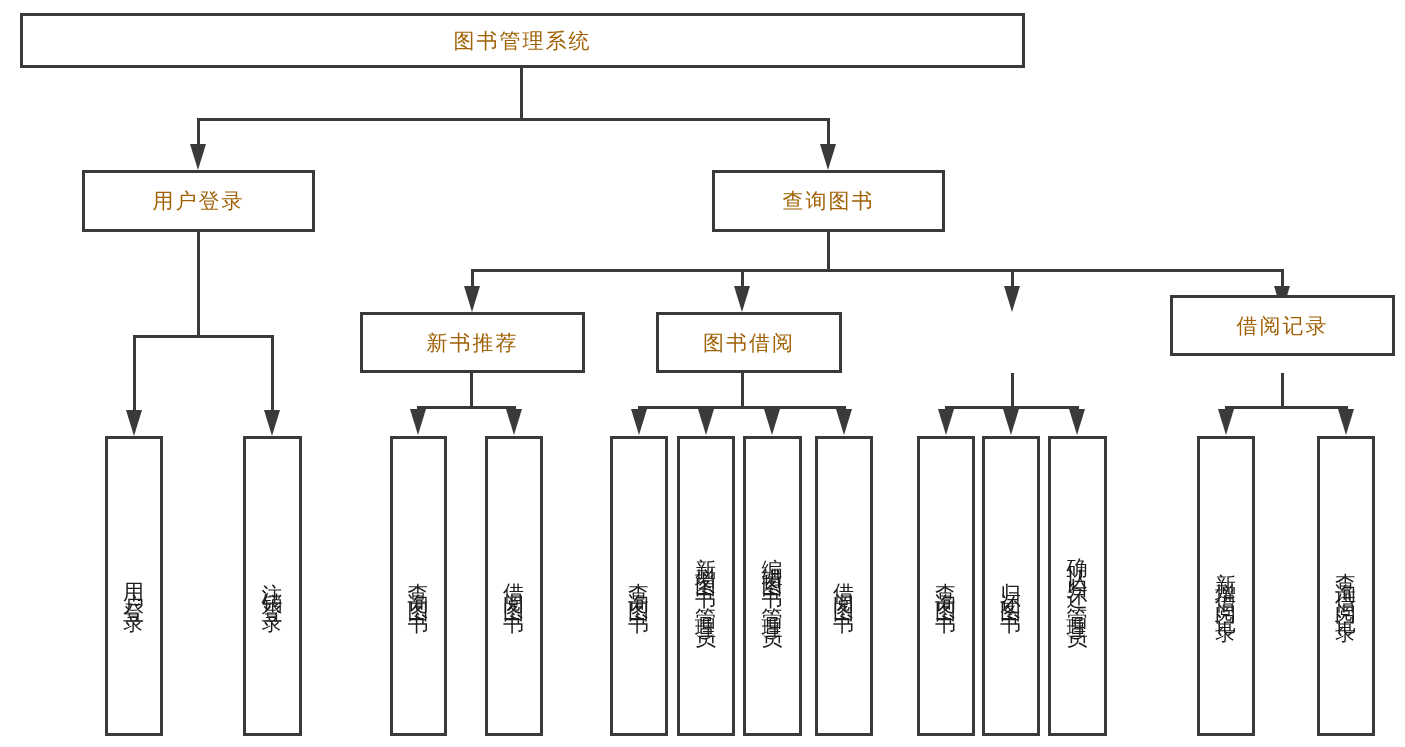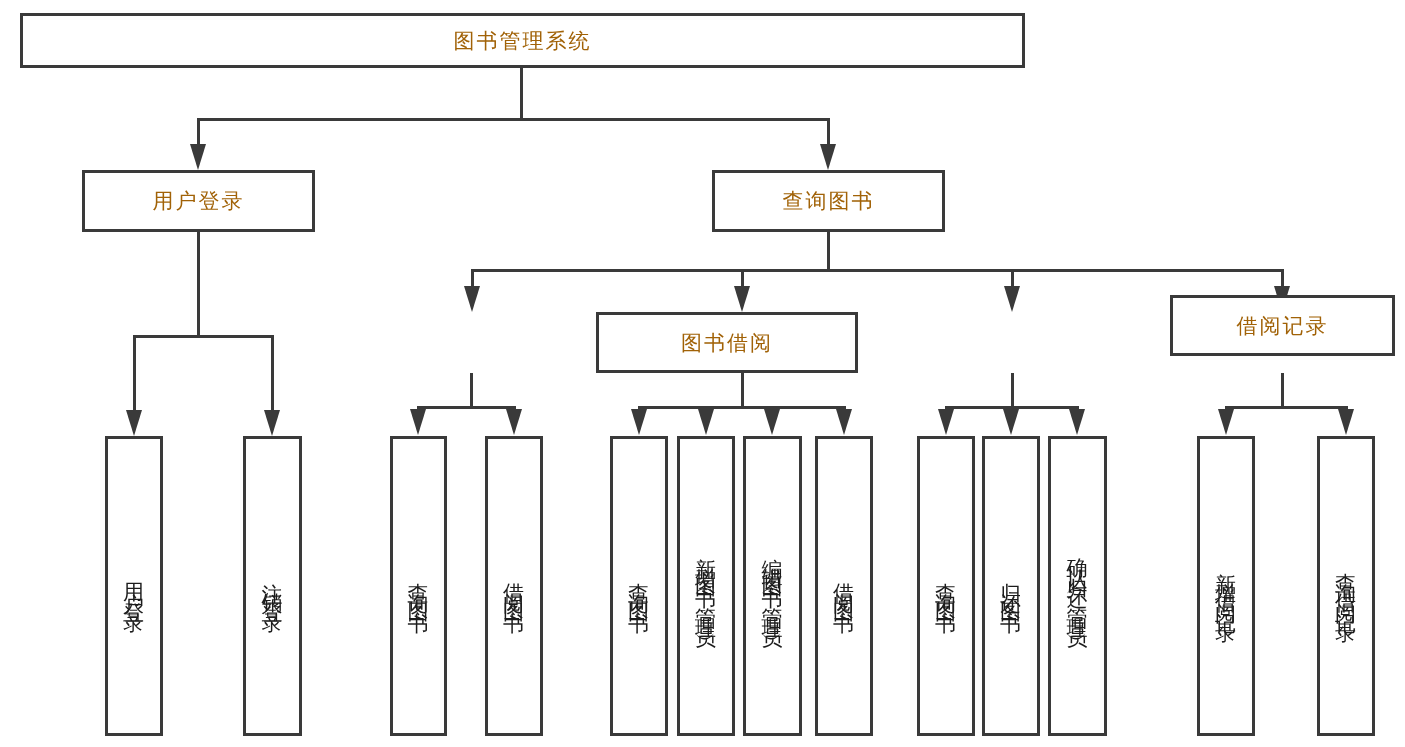--- a/index.html
+++ b/index.html
@@ -90,21 +90,24 @@
     <span>图书管理系统</span>
   </div>
 
   <div class="hbox" style="left:82px;top:170px;width:233px;height:62px">
     <span>用户登录</span>
   </div>
   <div class="hbox" style="left:712px;top:170px;width:233px;height:62px">
     <span>查询图书</span>
   </div>
 
-  <div class="hbox" style="left:596px;top:312px;width:262px;height:61px">
+  <div class="hbox" style="left:360px;top:312px;width:225px;height:61px">
+    <span>新书推荐</span>
+  </div>
+  <div class="hbox" style="left:656px;top:312px;width:186px;height:61px">
     <span>图书借阅</span>
   </div>
   <div class="hbox" style="left:1170px;top:295px;width:225px;height:61px">
     <span>借阅记录</span>
   </div>
 
   <div class="vbox" style="left:105px;width:58px">
     <span>用户登录</span>
   </div>
   <div class="vbox" style="left:243px;width:59px">

